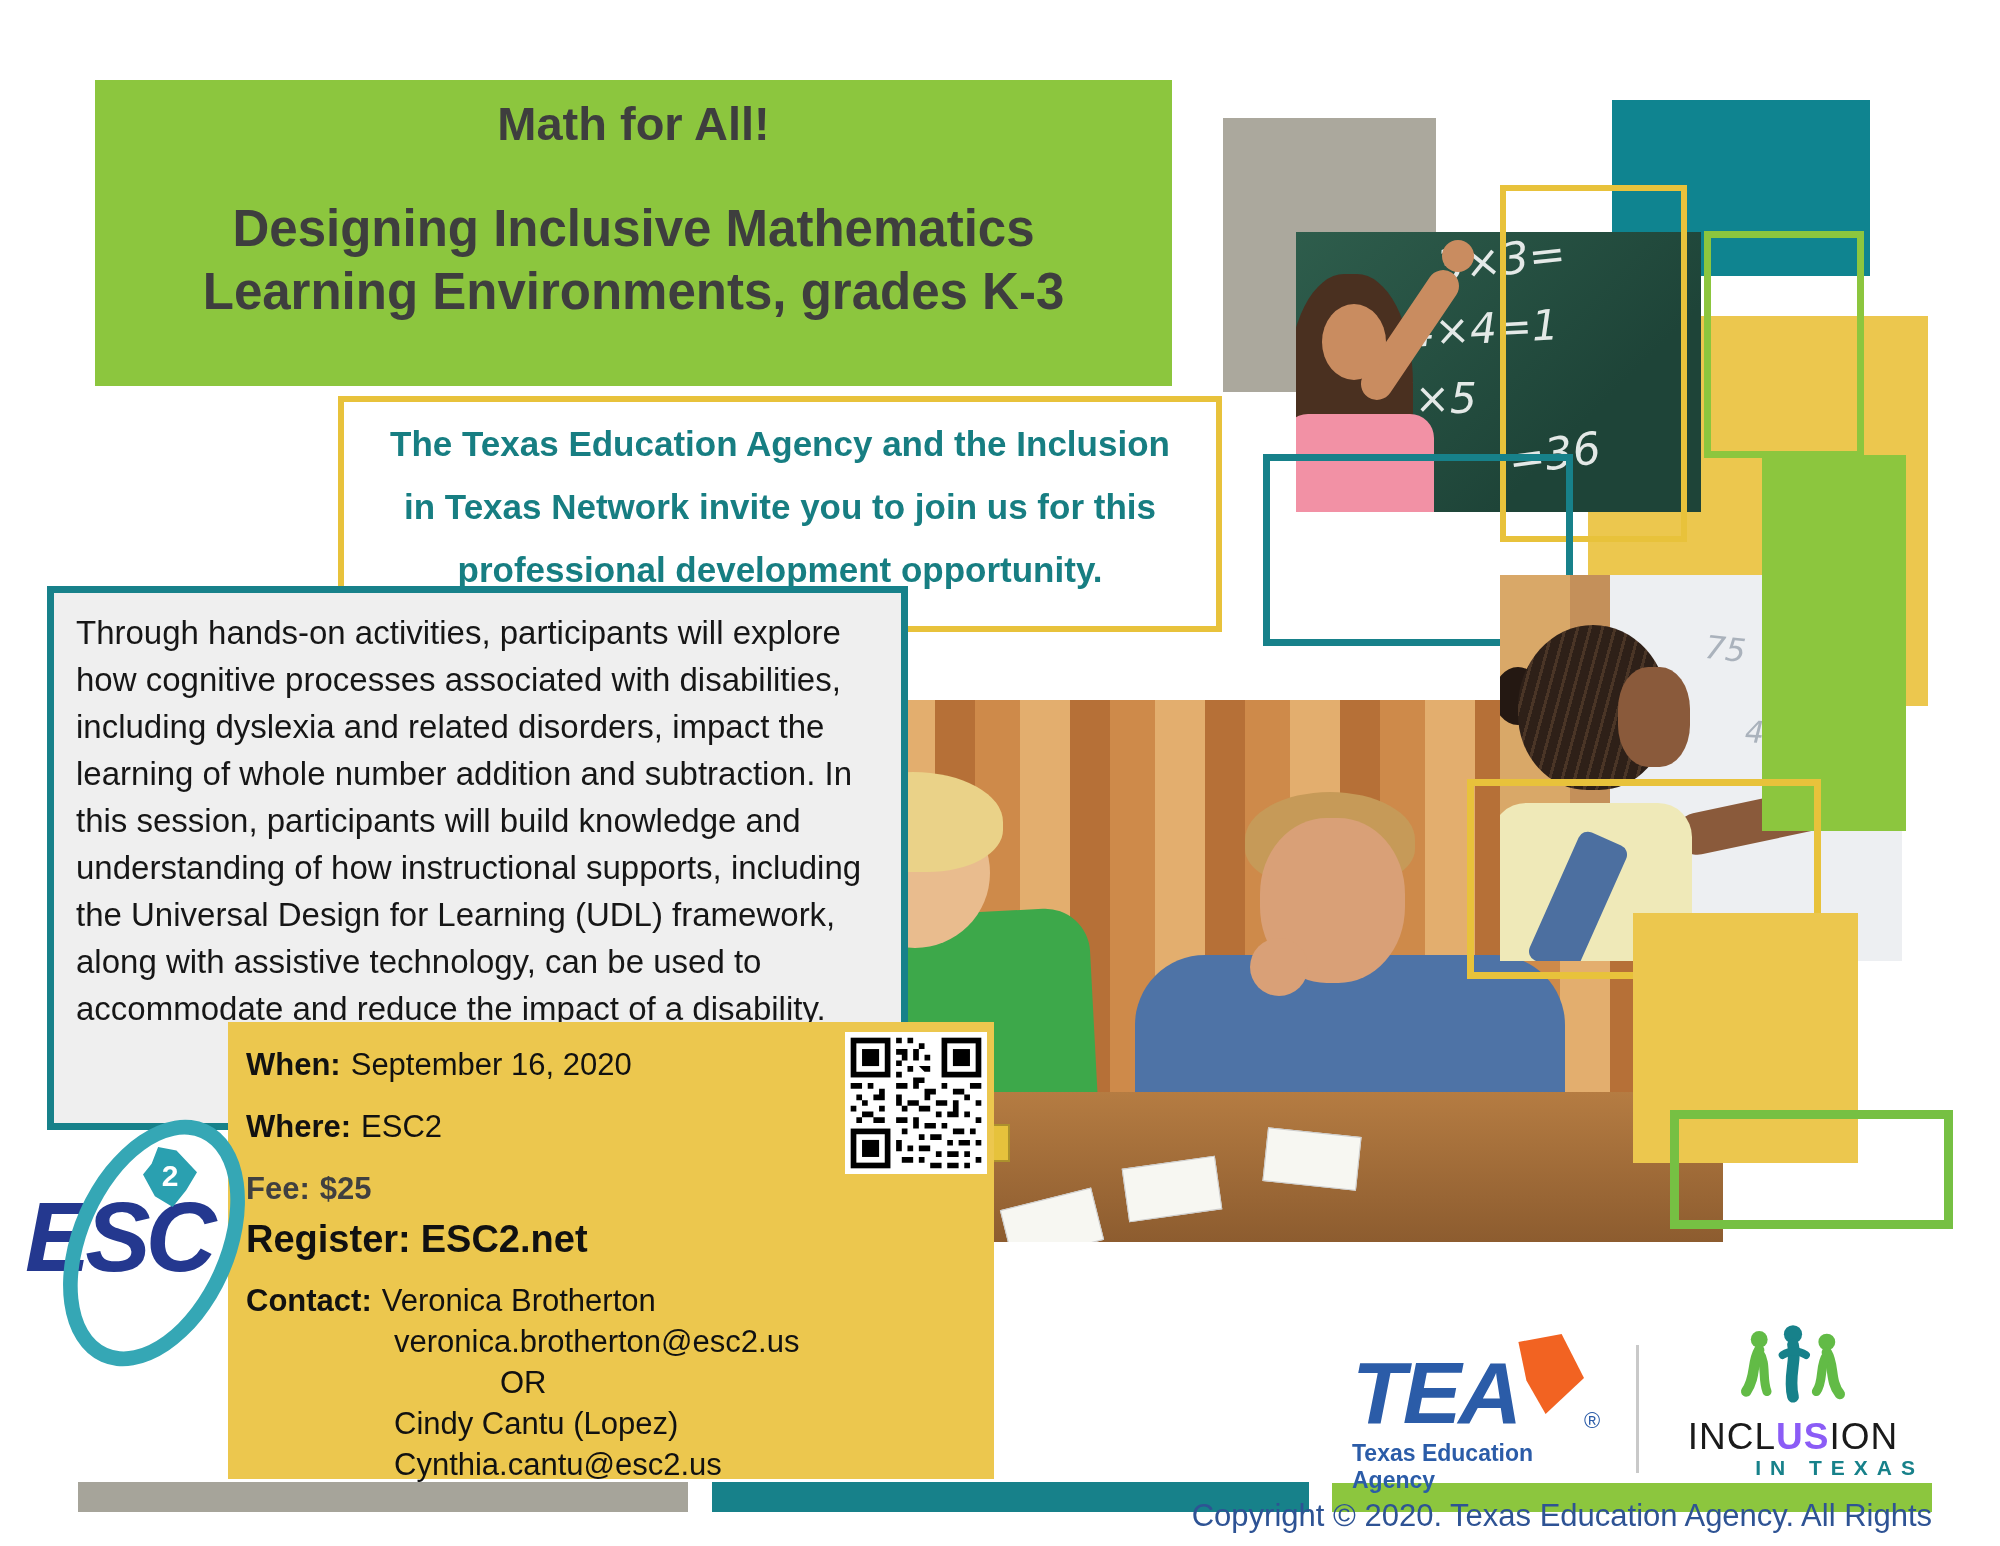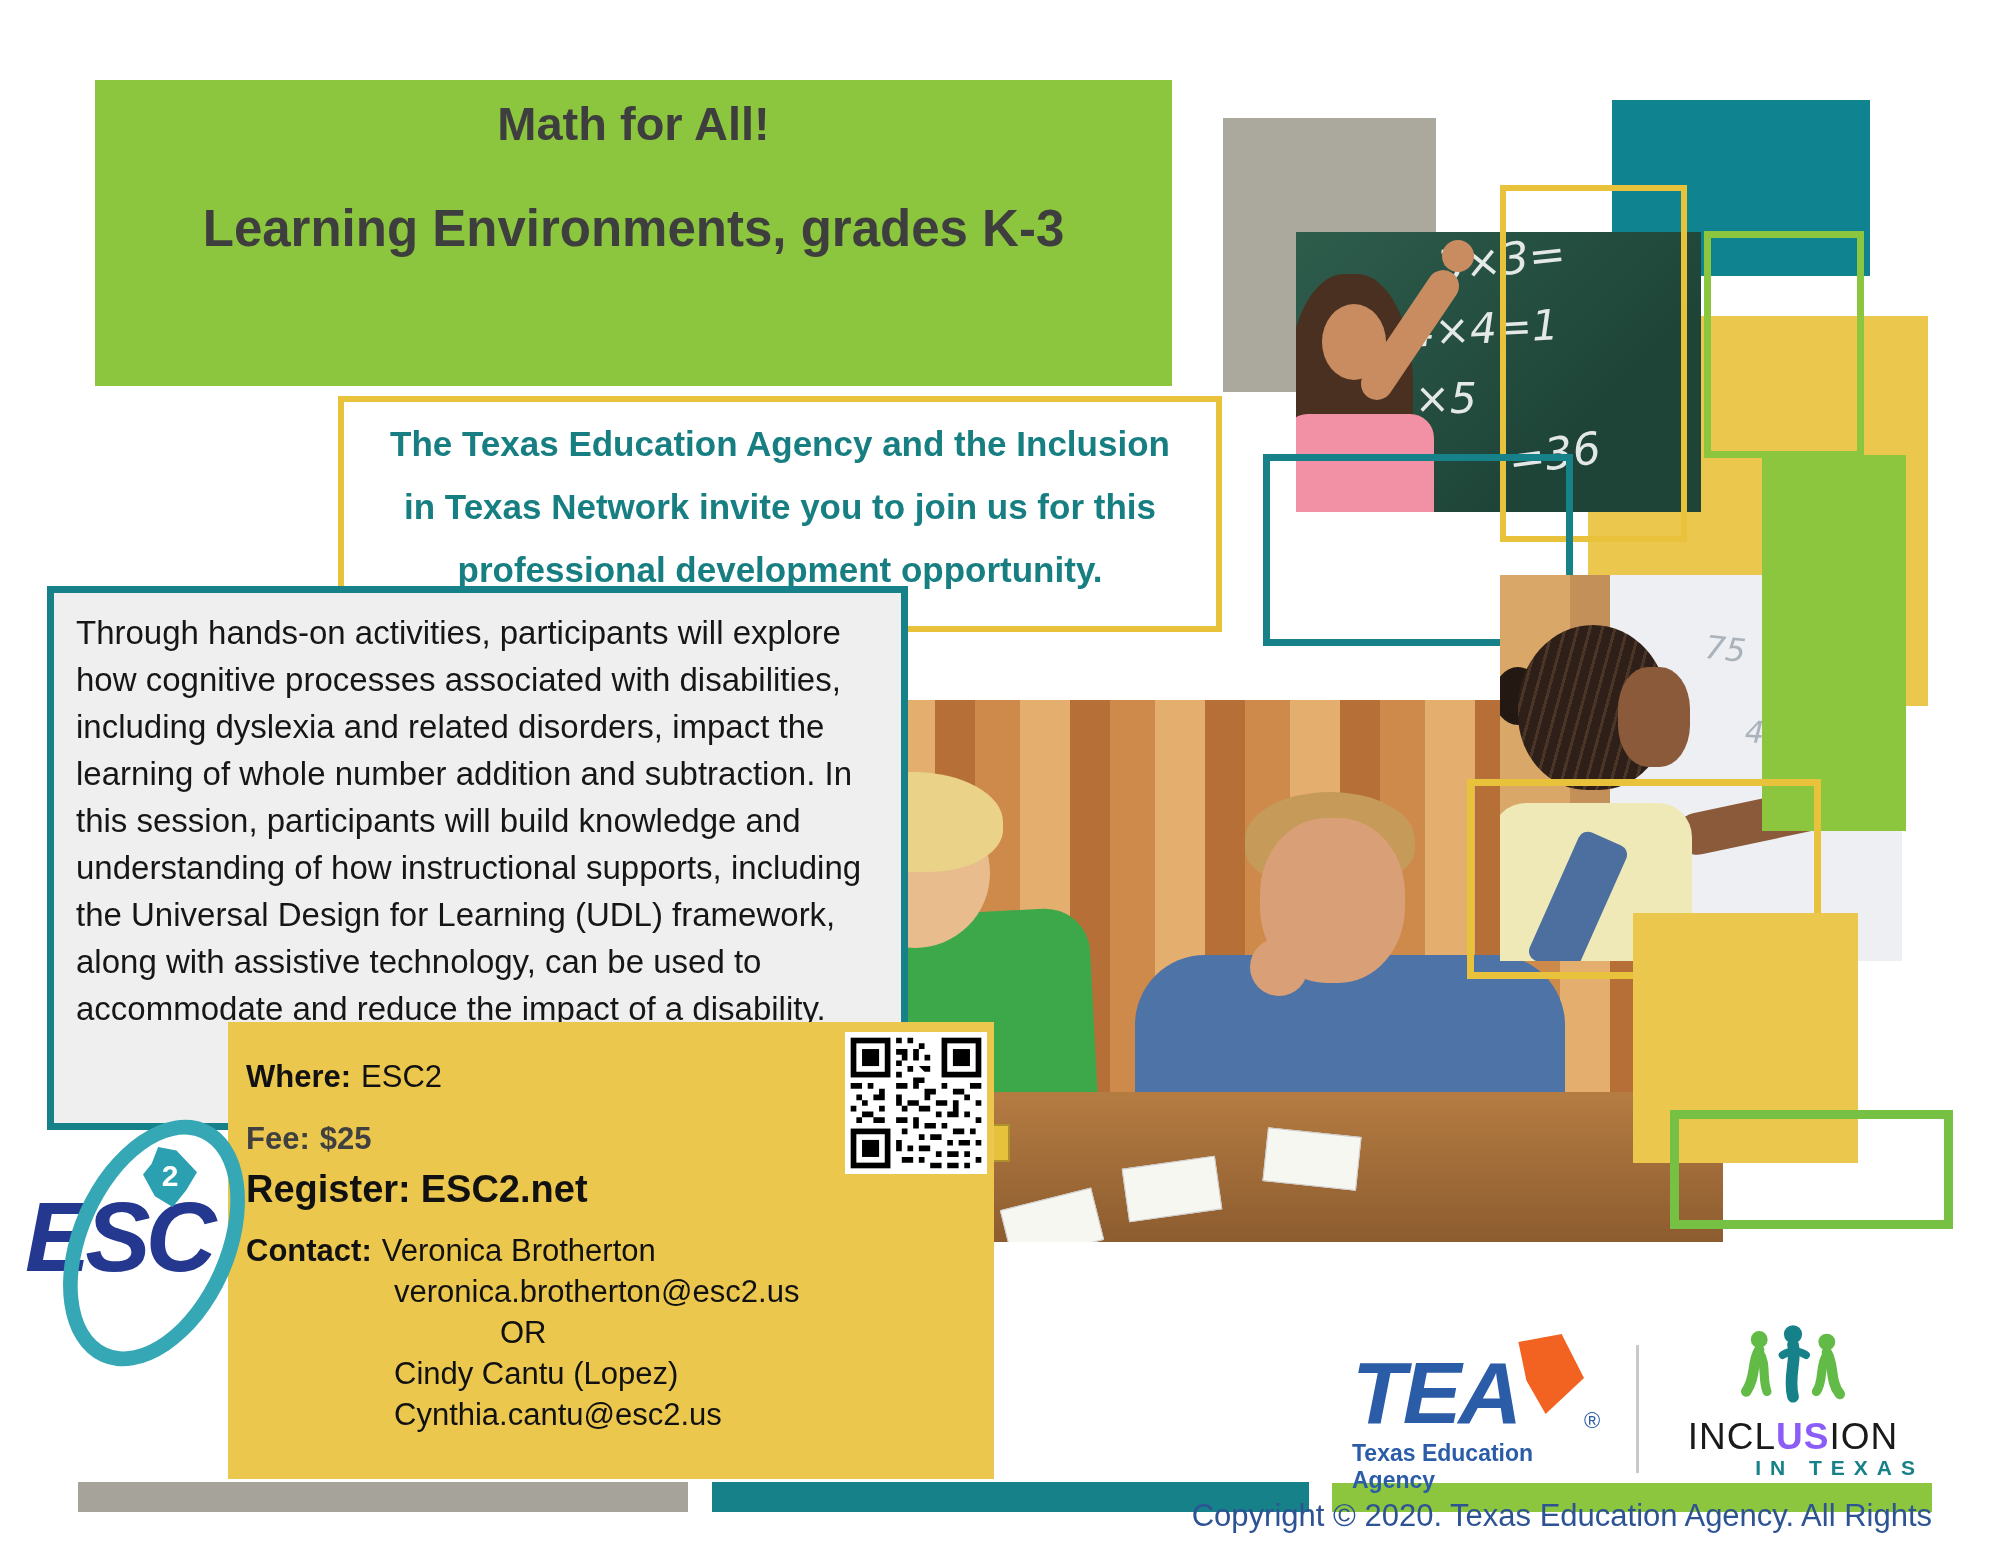--- a/index.html
+++ b/index.html
@@ -124,20 +124,21 @@
   .copyright{right:68px;top:1498px;font-size:31px;color:#2E5394;}
 </style>
 </head>
 <body>
 
 <div class="canvas">
 
   <div class="abs header-box">
     <div class="header-title">Math for All!</div>
     <div class="header-sub">
+      <div>Designing Inclusive Mathematics</div>
       <div>Learning Environments, grades K-3</div>
     </div>
   </div>
 
   <div class="abs gray-box"></div>
   <div class="abs teal-box-tr"></div>
   <div class="abs yellow-box-right"></div>
 
   <div class="abs photo chalk-photo">
     <div class="chalk-line cl0">3×3=</div>
@@ -202,20 +203,23 @@
 
   <div class="abs body-box">
     <div class="inner">Through hands-on activities, participants will explore how cognitive processes associated with disabilities, including dyslexia and related disorders, impact the learning of whole number addition and subtraction. In this session, participants will build knowledge and understanding of how instructional supports, including the Universal Design for Learning (UDL) framework, along with assistive technology, can be used to accommodate and reduce the impact of a disability.</div>
   </div>
 
   <div class="abs big-yellow-br"></div>
   <div class="abs green-outline-br"></div>
 
   <div class="abs info-box">
     <div class="inner">
+      <div class="info-row first">
+        <span class="lbl">When:</span><span class="val">September 16, 2020</span>
+      </div>
       <div class="info-row">
         <span class="lbl">Where:</span><span class="val">ESC2</span>
       </div>
       <div class="info-row fee">
         <span class="lbl">Fee:</span><span class="val">$25</span>
       </div>
       <div class="info-row register">
         <span>Register:</span><span class="val">ESC2.net</span>
       </div>
       <div class="info-row">

